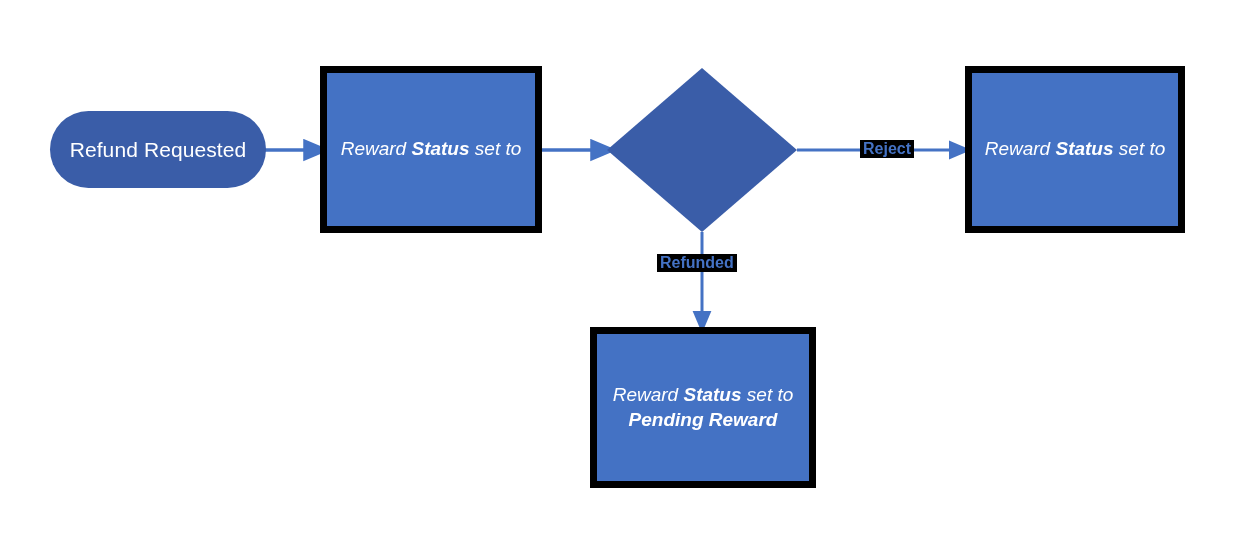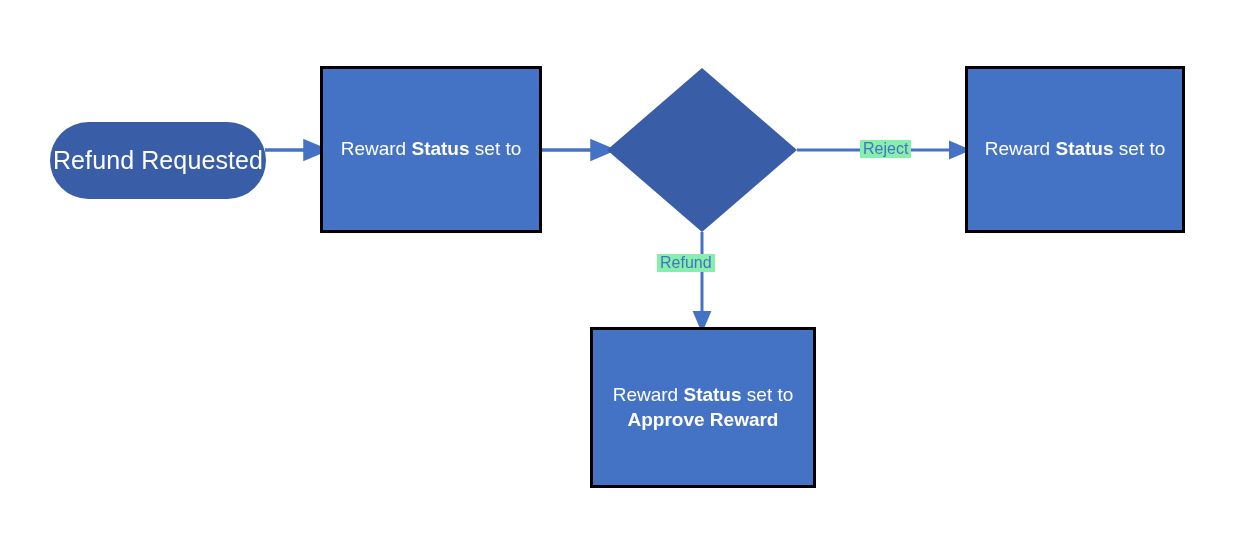--- a/index.html
+++ b/index.html
@@ -28,31 +28,31 @@
     justify-content: center;
     text-align: center;
     color: #ffffff;
     line-height: 1.30;
     z-index: 3;
   }
 
   .node-pill {
     background: #3A5DA8;
     border-radius: 999px;
-    font-size: 25px;
+    font-size: 21px;
     font-weight: 400;
     letter-spacing: 0.1px;
-    margin-top: 11px;
   }
 
   .node-box {
     background: #4472C4;
-    border: 3px solid #000000;
+    border: 7px solid #000000;
     font-size: 19px;
     padding: 0 12px;
+    font-style: italic;
   }
 
   .node-diamond {
     background: transparent;
     border: none;
   }
   .diamond-shape {
     position: absolute;
     inset: 0;
     z-index: 1;
@@ -75,23 +75,24 @@
   .conn {
     position: absolute;
     z-index: 2;
   }
   .edge-label {
     position: absolute;
     color: #4472C4;
     font-size: 16px;
     font-family: "Liberation Sans", sans-serif;
     white-space: nowrap;
-    background: #86efac;
+    background: #000000;
     padding: 0 3px;
     z-index: 4;
+    font-weight: bold;
   }
 </style>
 </head>
 <body>
 
 <div id="canvas">
 
   <svg class="conn" width="1252" height="538" viewBox="0 0 1252 538" style="left:0; top:0;">
     <defs>
       <marker id="arrow" markerWidth="9" markerHeight="9" refX="0.5" refY="3.2" orient="auto" markerUnits="strokeWidth">
@@ -111,21 +112,21 @@
       <line x1="797" y1="150" x2="950" y2="150" stroke="#4472C4" stroke-width="3" marker-end="url(#arrow)"></line>
     </g>
 
     <g>
       <line x1="702" y1="232" x2="702" y2="312" stroke="#4472C4" stroke-width="3" marker-end="url(#arrow)"></line>
     </g>
   </svg>
 
   <div class="edge-label" style="left:860px; top:140px;">Reject</div>
 
-  <div class="edge-label" style="left:657px; top:254px;">Refund</div>
+  <div class="edge-label" style="left:657px; top:254px;">Refunded</div>
 
   <div class="node node-pill" style="left:50px; top:111px; width:216px; height:77px;">
     <span>
       <span class="t-reg">Refund Requested</span>
     </span>
   </div>
 
   <div class="node node-box" style="left:320px; top:66px; width:222px; height:167px;">
     <span>
       <span class="t-reg">Reward </span><span class="t-strong">Status</span><span class="t-reg"> set to</span><br>
@@ -140,17 +141,17 @@
 
   <div class="node node-box" style="left:965px; top:66px; width:220px; height:167px;">
     <span>
       <span class="t-reg">Reward </span><span class="t-strong">Status</span><span class="t-reg"> set to</span><br>
     </span>
   </div>
 
   <div class="node node-box" style="left:590px; top:327px; width:226px; height:161px;">
     <span>
       <span class="t-reg">Reward </span><span class="t-strong">Status</span><span class="t-reg"> set to</span><br>
-      <span class="t-strong">Approve Reward</span>
+      <span class="t-strong">Pending Reward</span>
     </span>
   </div>
 
 </div>
 
 </body></html>

